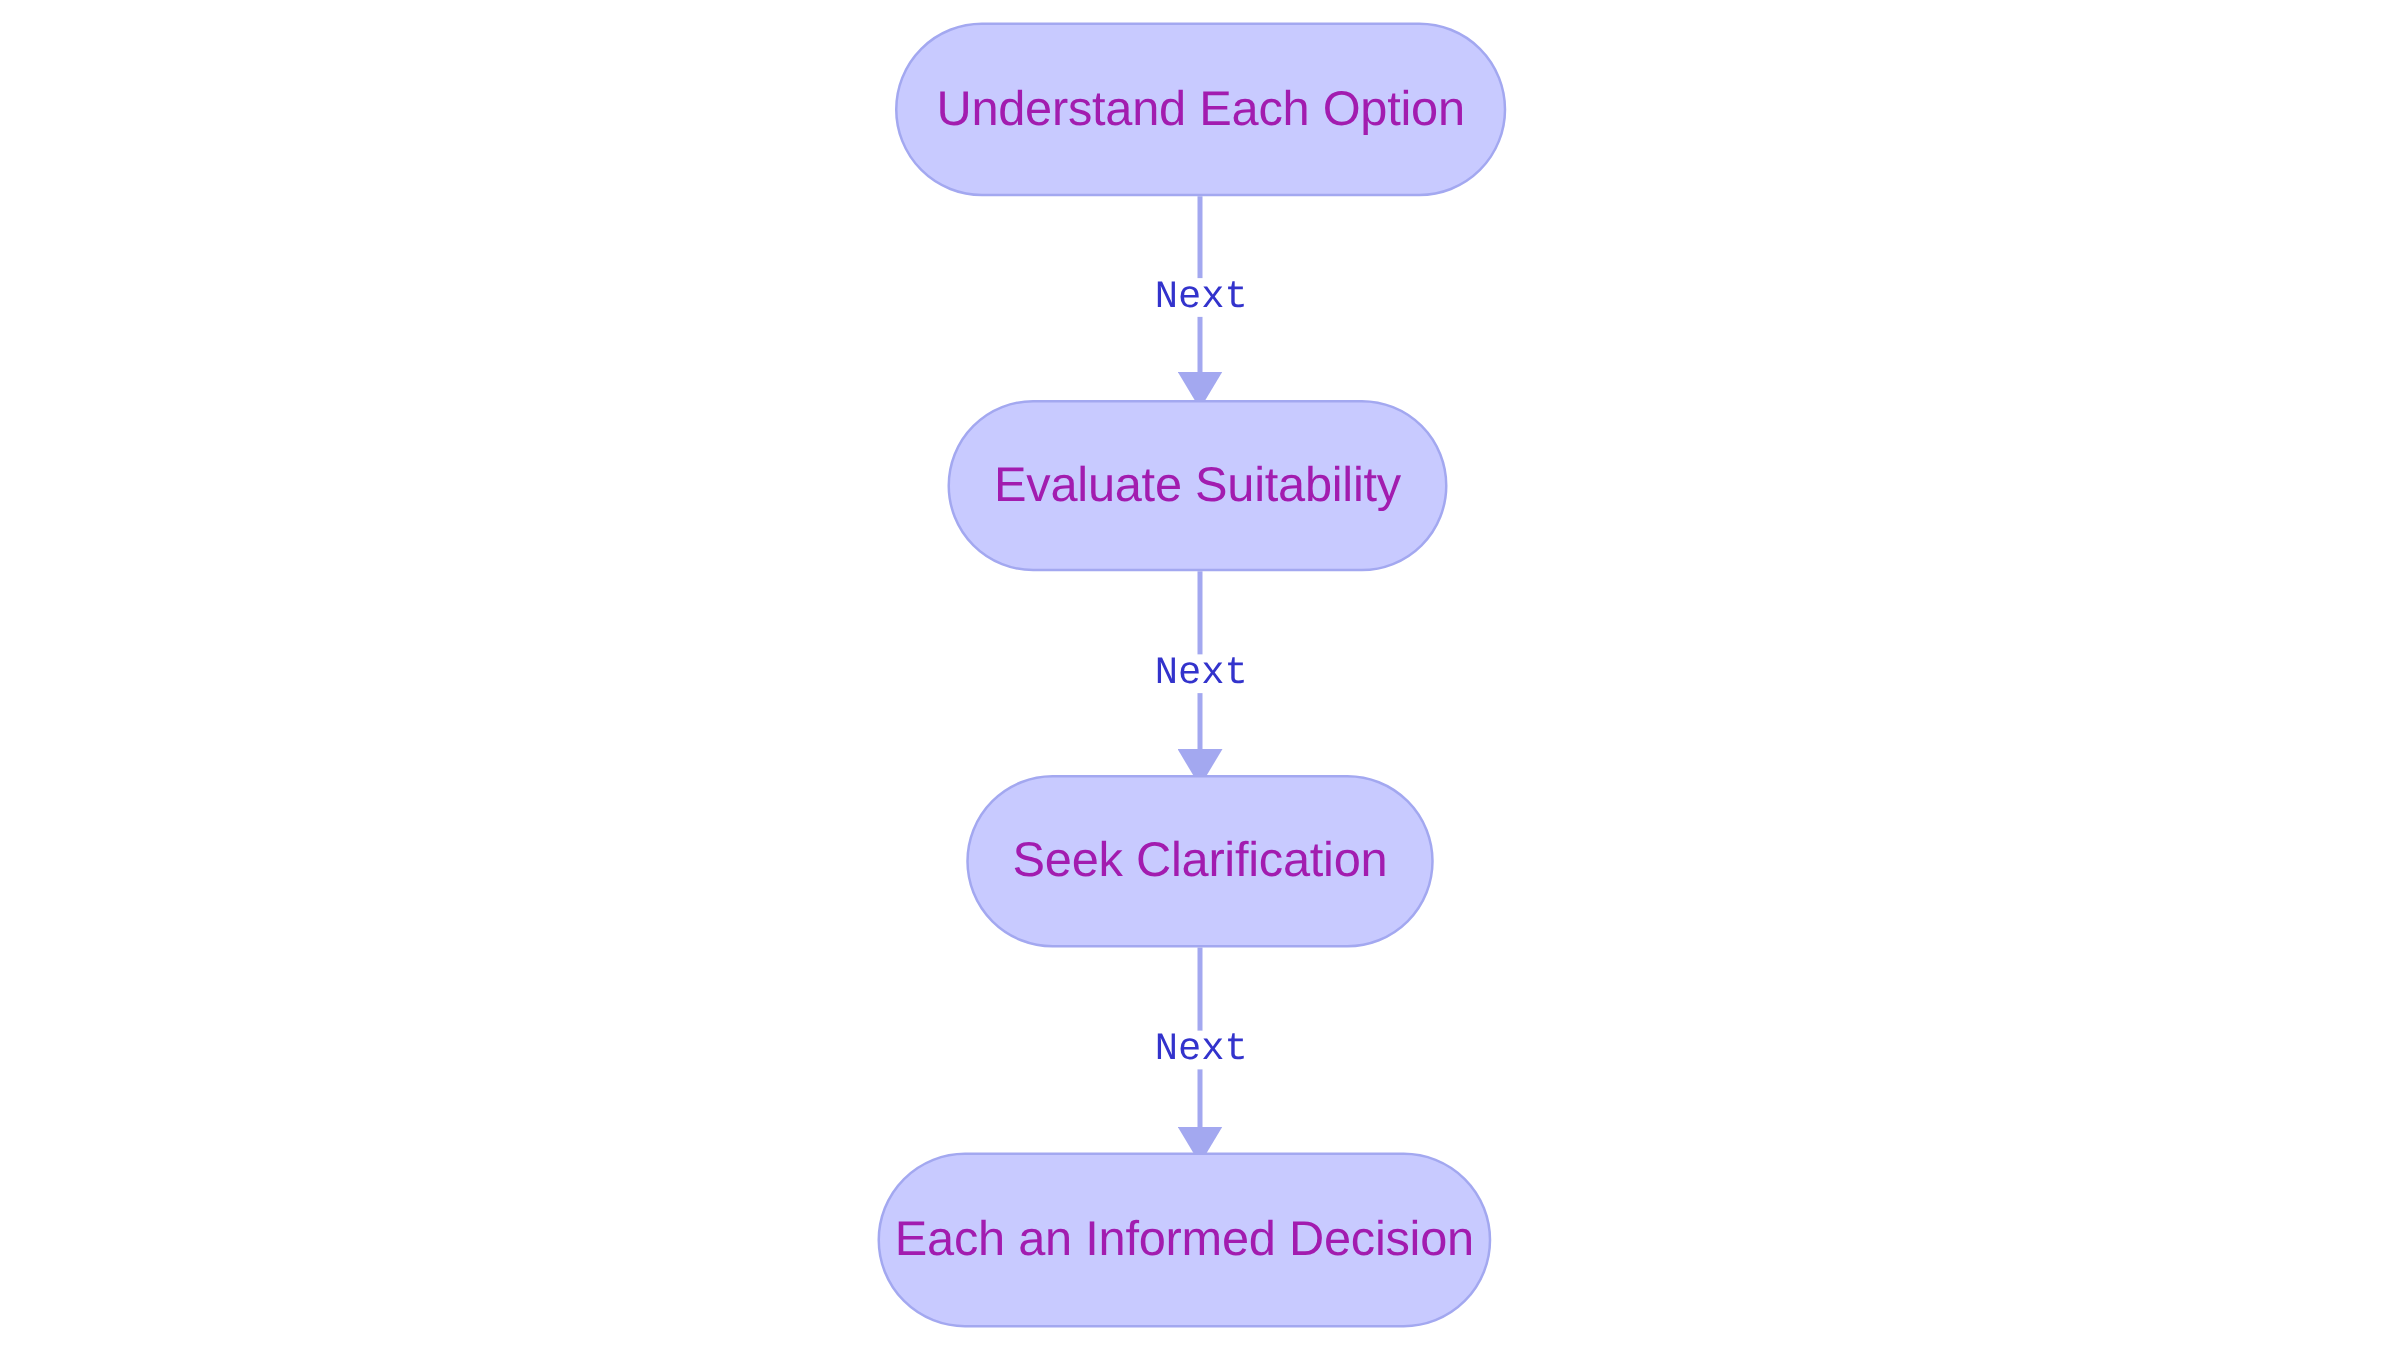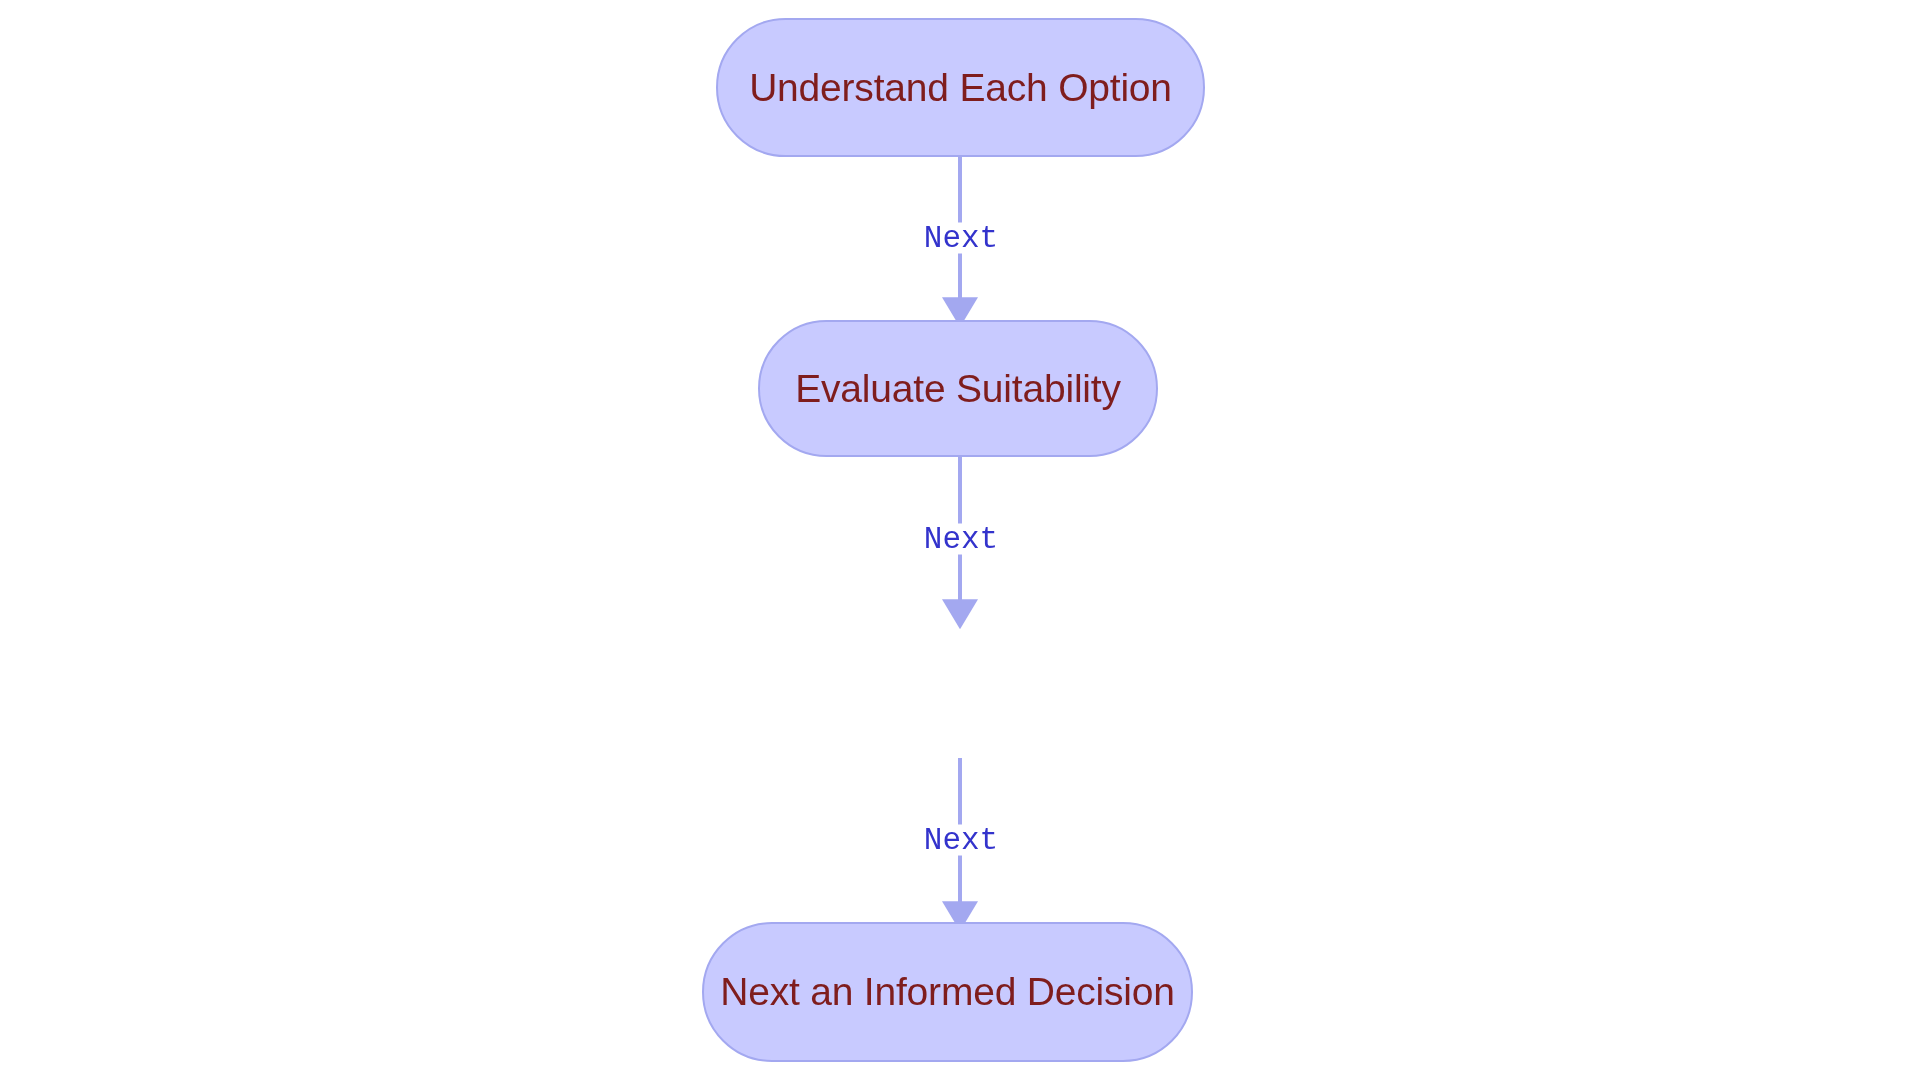--- a/index.html
+++ b/index.html
@@ -27,21 +27,21 @@
     box-sizing: border-box;
     background: #c8caff;
     border: 2px solid #a3a8f0;
     border-radius: 999px;
     display: flex;
     align-items: center;
     justify-content: center;
     z-index: 3;
   }
   .node-label {
-    color: #7f1d1d;
+    color: #a21caf;
     font-family: "Liberation Sans", sans-serif;
     font-weight: 400;
     white-space: nowrap;
     letter-spacing: -0.2px;
   }
 
   #node-1 { left: 716px; top: 18px;  width: 489px; height: 139px; }
   #node-2 { left: 758px; top: 320px; width: 400px; height: 137px; }
   #node-3 { left: 773px; top: 620px; width: 374px; height: 138px; }
   #node-4 { left: 702px; top: 922px; width: 491px; height: 140px; }
@@ -106,18 +106,21 @@
   <div class="edge-label" id="edge-label-3">Next</div>
 
   <div class="node" id="node-1">
     <span class="node-label">Understand Each Option</span>
   </div>
 
   <div class="node" id="node-2">
     <span class="node-label">Evaluate Suitability</span>
   </div>
 
+  <div class="node" id="node-3">
+    <span class="node-label">Seek Clarification</span>
+  </div>
 
   <div class="node" id="node-4">
-    <span class="node-label">Next an Informed Decision</span>
+    <span class="node-label">Each an Informed Decision</span>
   </div>
 
 </div>
 
 </body></html>

